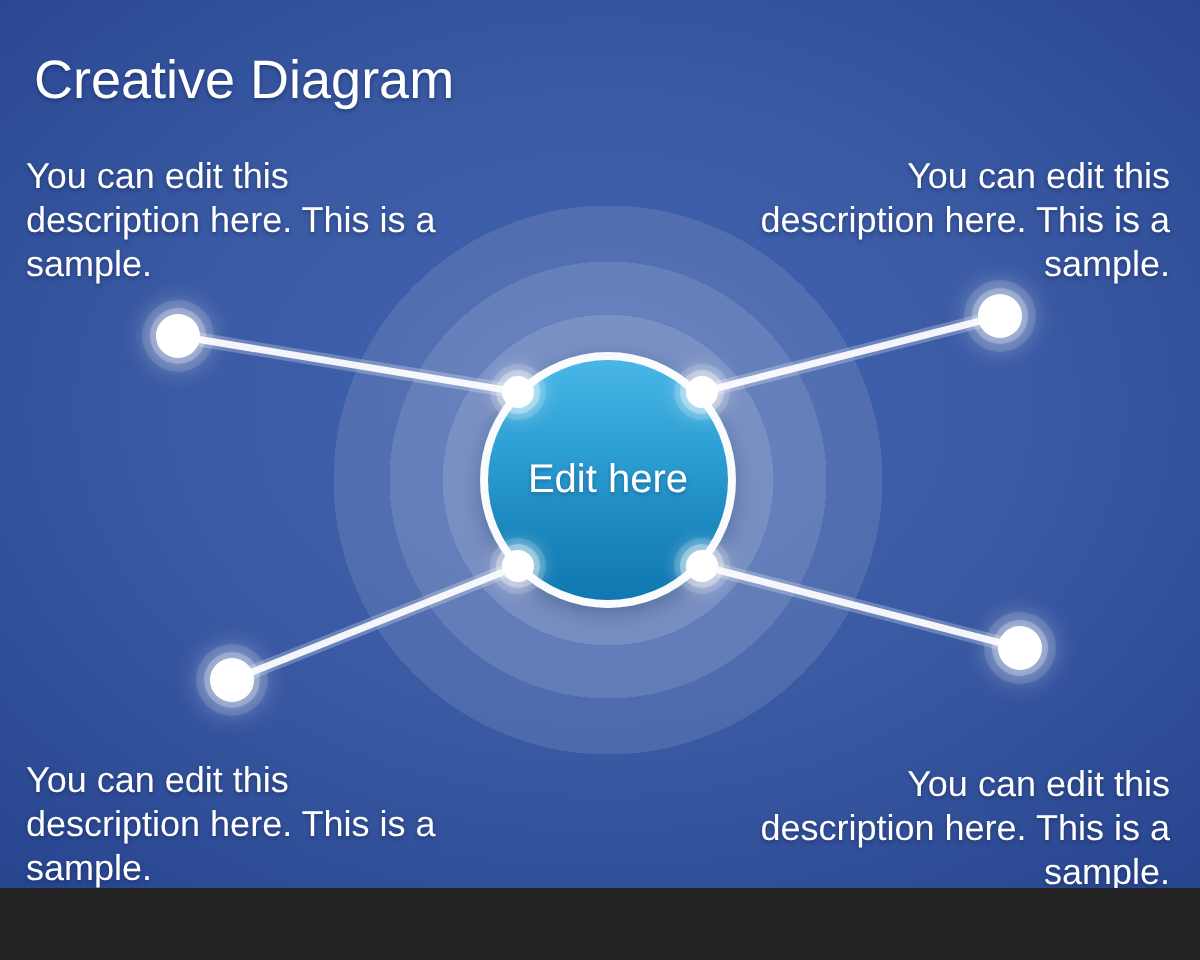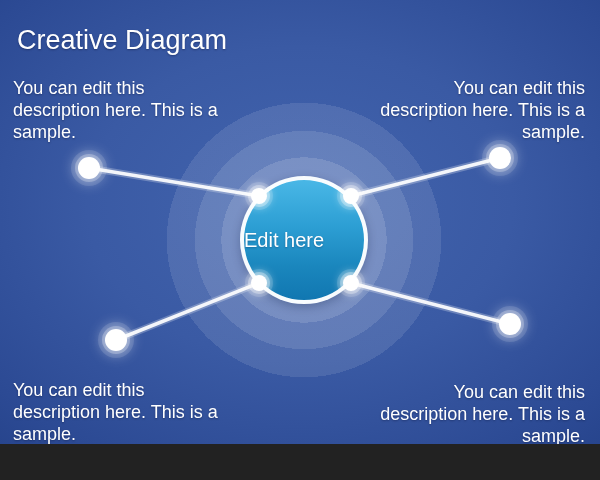--- a/index.html
+++ b/index.html
@@ -35,21 +35,21 @@
   }
   .callout.tl{left:13px;top:77px;text-align:left;}
   .callout.tr{right:15px;top:77px;text-align:right;}
   .callout.bl{left:13px;top:379px;text-align:left;}
   .callout.br{right:15px;top:381px;text-align:right;}
   .center-circle{
     position:absolute;left:240px;top:176px;width:128px;height:128px;
     box-sizing:border-box;border-radius:50%;
     border:4px solid rgba(255,255,255,0.97);
     background:linear-gradient(180deg,#49b7e6 0%,#2d9fd4 38%,#1a86bd 72%,#1177b1 100%);
-    display:flex;align-items:center;
+    display:flex;align-items:center;justify-content:center;
     box-shadow:0 3px 10px rgba(5,15,50,0.25);
   }
   .center-circle span{
     color:#ffffff;font-size:20px;line-height:24px;
     text-shadow:0 1px 2px rgba(0,20,60,0.3);
   }
   .anchor{
     position:absolute;width:16px;height:16px;border-radius:50%;
     background:#ffffff;
     box-shadow:0 0 0 3px rgba(255,255,255,0.30),

